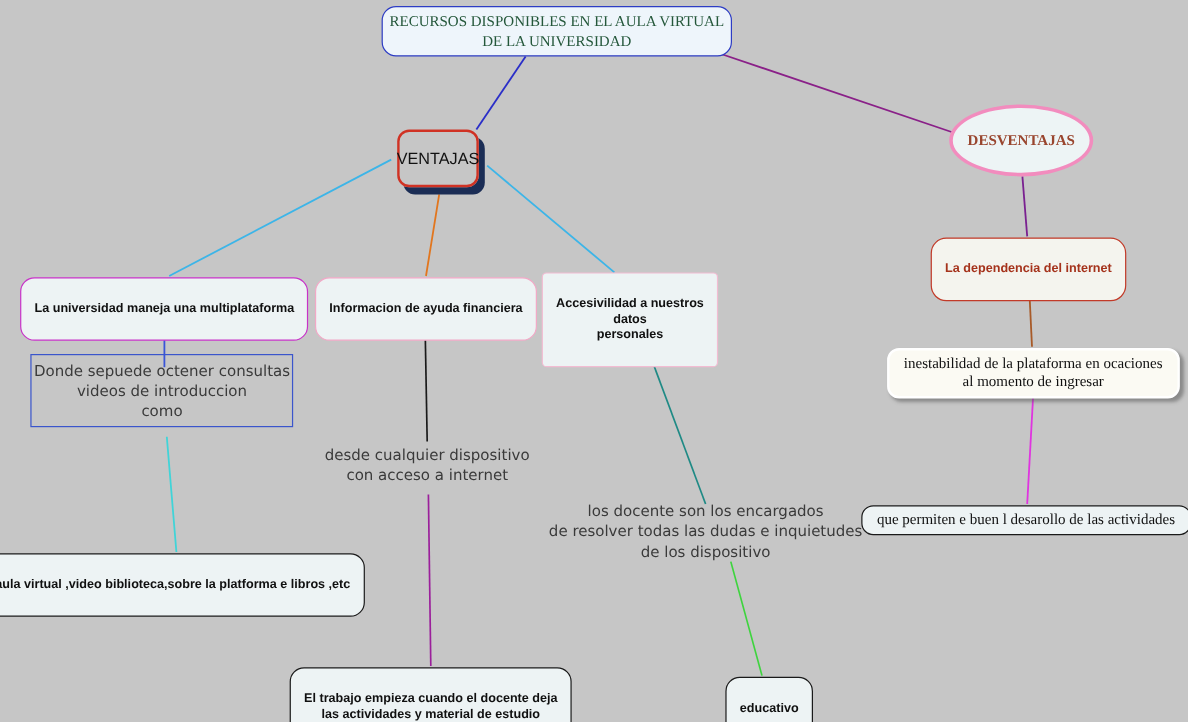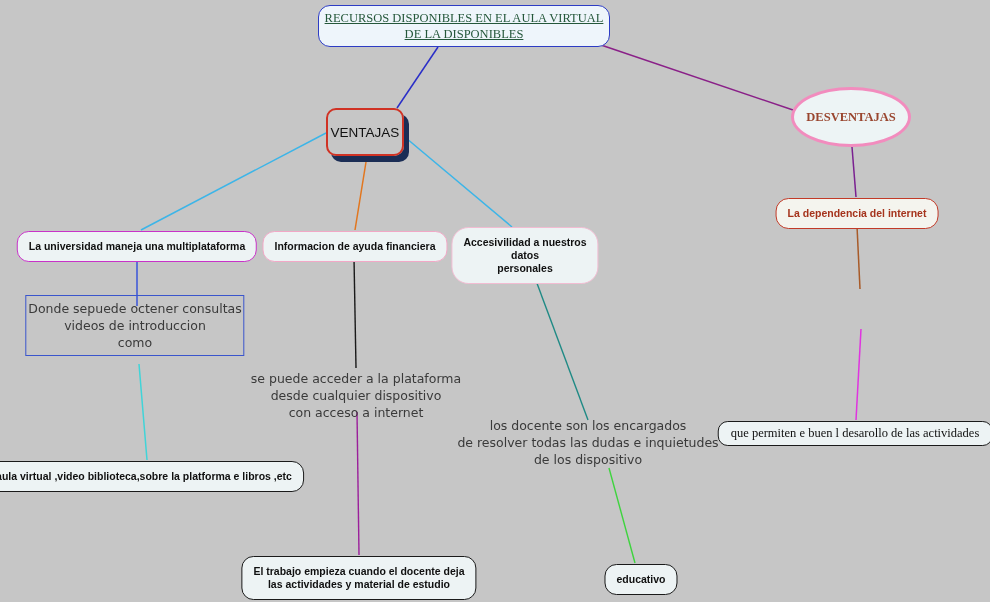--- a/index.html
+++ b/index.html
@@ -22,25 +22,24 @@
   
   .title-box {
     width: 292px; height: 42px;
     background: var(--title-fill);
     border: 1.5px solid var(--title-border);
     border-radius: 12px;
     color: var(--title-text);
     font: 400 12.5px "Liberation Serif", serif;
     display: flex; flex-direction: column; justify-content: center;
     line-height: 16px;
-    text-decoration: underline;
   }
   
   .ventajas-box {
-    width: 78px; height: 48px;
+    width: 68px; height: 48px;
     border: 2px solid var(--ventajas-border);
     border-radius: 10px;
     box-shadow: 5px 6px 0 var(--ventajas-shadow);
     background: transparent;
     font: 400 13.5px "Liberation Sans", sans-serif;
     color: #111;
     display: flex; align-items: center; justify-content: center;
   }
   
   .desventajas-ellipse {
@@ -49,28 +48,28 @@
     border-radius: 50%;
     background: var(--desventajas-fill);
     color: var(--desventajas-text);
     font: 600 12.5px "Liberation Serif", serif;
     display: flex; align-items: center; justify-content: center;
   }
   
   .pill {
     background: var(--node-fill);
     border-radius: 12px;
-    padding: 8px 11px;
+    padding: 19px 11px;
     font: 700 10.5px "Liberation Sans", sans-serif;
     color: #101010;
     line-height: 13px;
   }
   .b-magenta  { border: 1.5px solid var(--multiplataforma-border); }
   .b-pink     { border: 1.5px solid var(--ayuda-border); }
-  .b-lightpink{ border: 1.5px solid var(--accesibilidad-border); border-radius: 17px; }
+  .b-lightpink{ border: 1.5px solid var(--accesibilidad-border); border-radius: 4px; }
   .b-red      { border: 1.5px solid var(--dependencia-border); border-radius: 13px;
                 background: var(--dependencia-fill); color: var(--dependencia-text); }
   .b-black    { border: 1.5px solid var(--dark-border); }
   
   .pill-serif {
     background: var(--node-fill);
     border: 1.5px solid var(--dark-border);
     border-radius: 10px;
     padding: 4px 12px;
     font: 400 12.5px "Liberation Serif", serif;
@@ -116,21 +115,21 @@
     <line x1="357" y1="412" x2="359" y2="555" stroke-width="1.4" stroke="#9b1f9b"></line>
     <line x1="535" y1="278" x2="588" y2="420" stroke-width="1.4" stroke="#1f8a85"></line>
     <line x1="609" y1="468" x2="635" y2="563" stroke-width="1.4" stroke="#3ed43e"></line>
     <line x1="852" y1="147" x2="856" y2="197" stroke-width="1.5" stroke="#7a2090"></line>
     <line x1="857" y1="226" x2="860" y2="289" stroke-width="1.5" stroke="#a85a28"></line>
     <line x1="861" y1="329" x2="856" y2="420" stroke-width="1.5" stroke="#e034e0"></line>
   </svg>
 
   <div class="node title-box" style="left:464px; top:5px;">
     <div>RECURSOS DISPONIBLES EN EL AULA VIRTUAL</div>
-    <div>DE LA DISPONIBLES</div>
+    <div>DE LA UNIVERSIDAD</div>
   </div>
 
   <div class="node ventajas-box" style="left:365px; top:108px;">
     <span>VENTAJAS</span>
   </div>
 
   <div class="node desventajas-ellipse" style="left:851px; top:87px;">
     <span>DESVENTAJAS</span>
   </div>
 
@@ -152,21 +151,20 @@
     <div>Donde sepuede octener consultas</div>
     <div>videos de introduccion</div>
     <div>como</div>
   </div>
 
   <div class="node pill b-black" style="left:144px; top:461px;">
     <span>aula virtual ,video biblioteca,sobre la platforma e libros ,etc</span>
   </div>
 
   <div class="node plain" style="left:356px; top:370px;">
-    <div>se puede acceder a la plataforma</div>
     <div>desde cualquier dispositivo</div>
     <div>con acceso a internet</div>
   </div>
 
   <div class="node pill b-black" style="left:359px; top:556px;">
     <div>El trabajo empieza cuando el docente deja</div>
     <div>las actividades y material de estudio</div>
   </div>
 
   <div class="node plain" style="left:588px; top:417px;">
@@ -176,18 +174,22 @@
   </div>
 
   <div class="node pill b-black" style="left:641px; top:564px;">
     <div>educativo</div>
   </div>
 
   <div class="node pill b-red" style="left:857px; top:198px;">
     <span>La dependencia del internet</span>
   </div>
 
+  <div class="node pill-serif white-border" style="left:861px; top:290px;">
+    <div>inestabilidad de la plataforma en ocaciones</div>
+    <div>al momento de ingresar</div>
+  </div>
 
   <div class="node pill-serif" style="left:855px; top:421px;">
     <div>que permiten e buen l desarollo de las actividades</div>
   </div>
 
 </div>
 
 </body></html>

